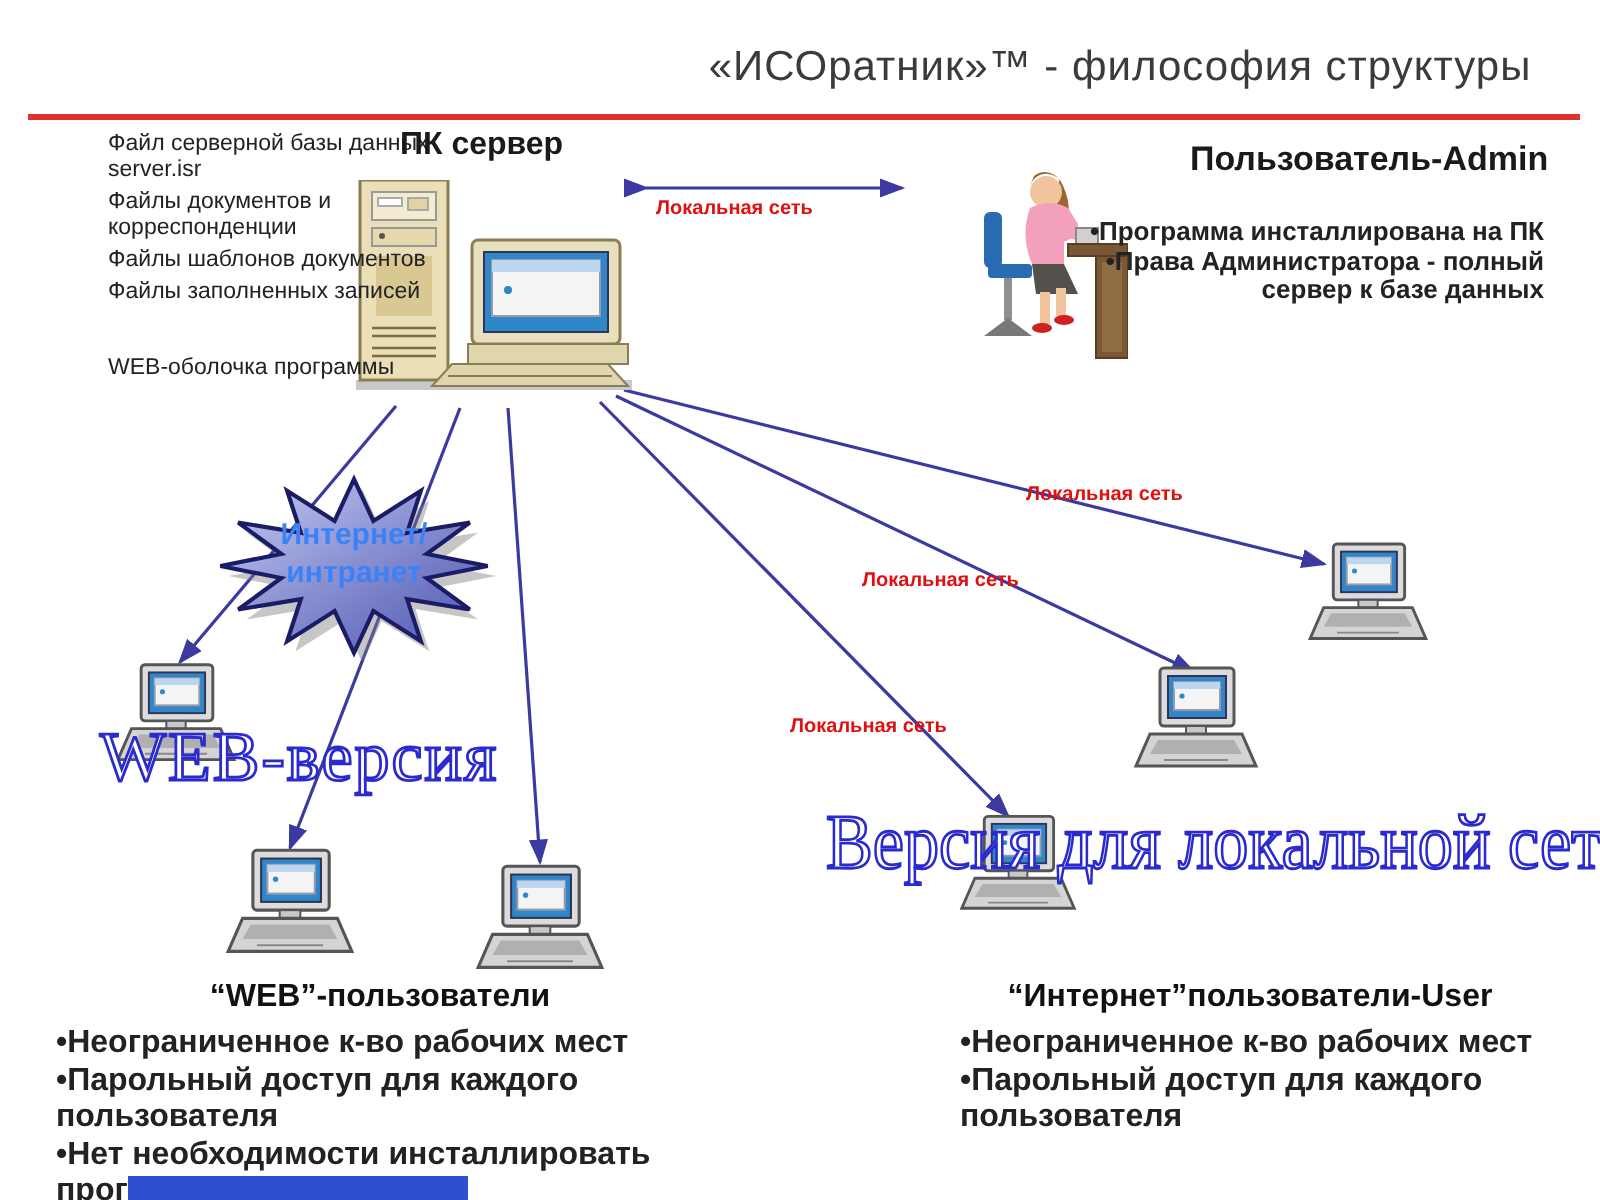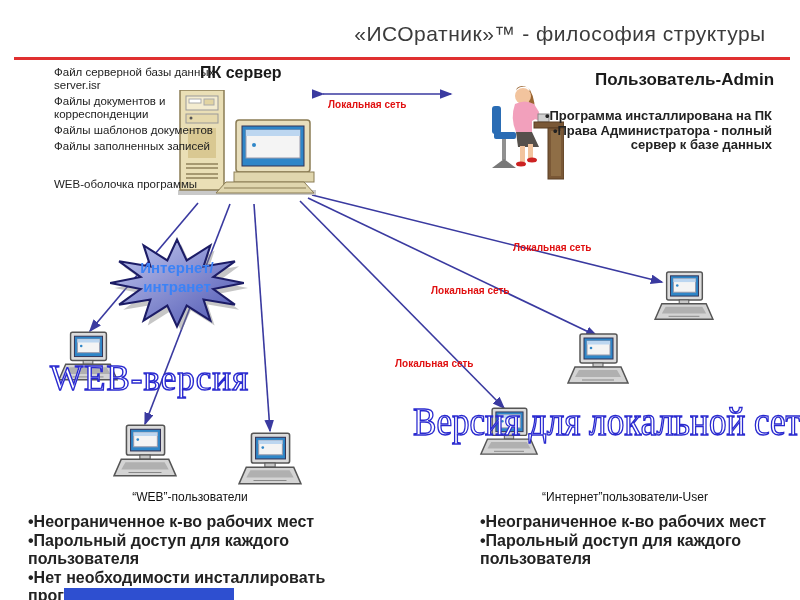--- a/index.html
+++ b/index.html
@@ -23,21 +23,21 @@
   .star-wrap{left:106px;top:236px;width:142px;height:94px;z-index:3;}
   .star-text{position:absolute;left:0;top:22px;width:100%;text-align:center;font-size:15px;
              font-weight:bold;color:#3b82f6;line-height:19px;z-index:3;}
   .wordart{position:absolute;font-family:"Liberation Serif",serif;white-space:nowrap;
            color:#2a2ad0;z-index:3;}
   @supports (-webkit-text-stroke: 1px black){
     .wordart{color:#fff;-webkit-text-stroke:1.4px #2a2ad0;}
   }
   .wordart-web{left:50px;top:359px;font-size:35px;letter-spacing:1px;}
   .wordart-lan{left:413px;top:399px;font-size:39px;transform:scaleX(.9);transform-origin:left top;}
-  .sec-title{font-size:12px;font-weight:normal;color:#111;text-align:center;z-index:4;white-space:nowrap;}
+  .sec-title{font-size:16px;font-weight:bold;color:#111;text-align:center;z-index:4;white-space:nowrap;}
   .web-title{left:25px;top:490px;width:330px;}
   .net-title{left:460px;top:490px;width:330px;}
   .sec-bullets{font-size:16px;font-weight:bold;color:#222;line-height:18.5px;z-index:4;}
   .web-bullets{left:28px;top:513px;width:360px;}
   .net-bullets{left:480px;top:513px;width:300px;}
   .bottom-bar{left:64px;top:588px;width:170px;height:12px;background:#2e4fd0;z-index:4;}
 </style>
 </head>
 <body>
 

